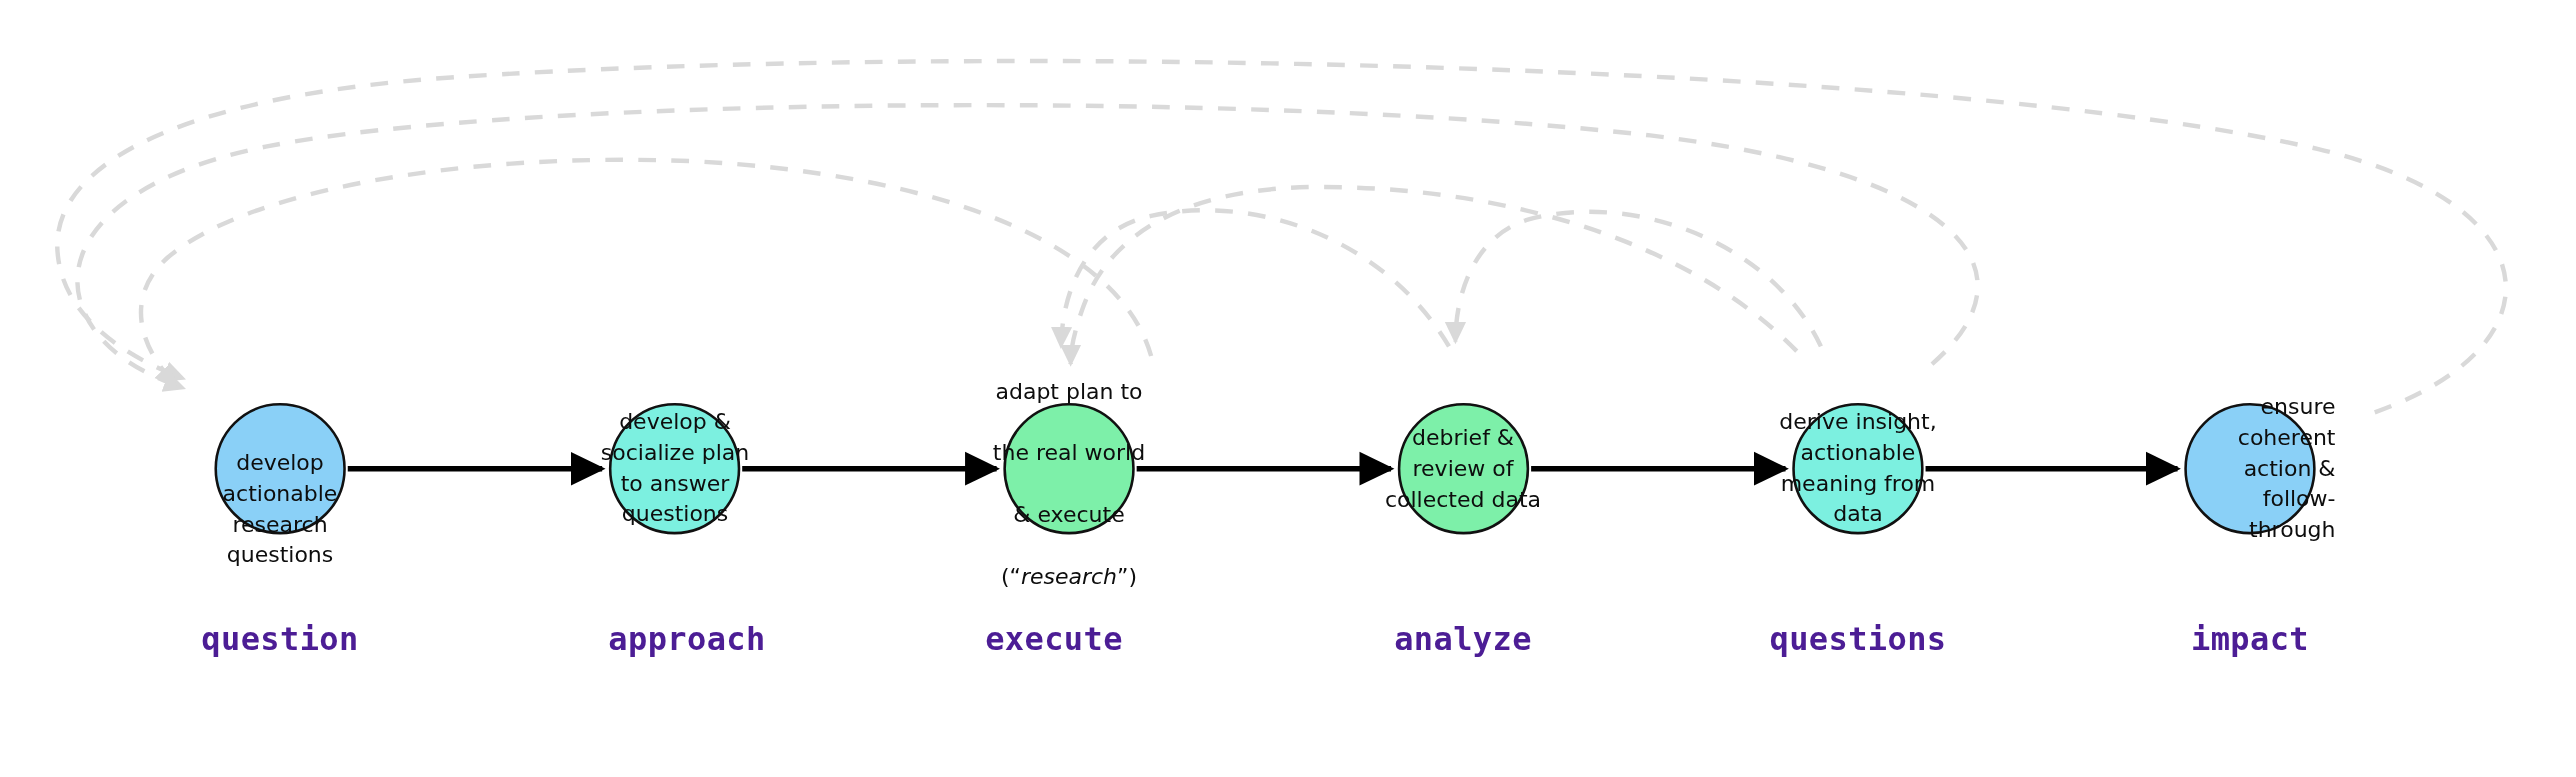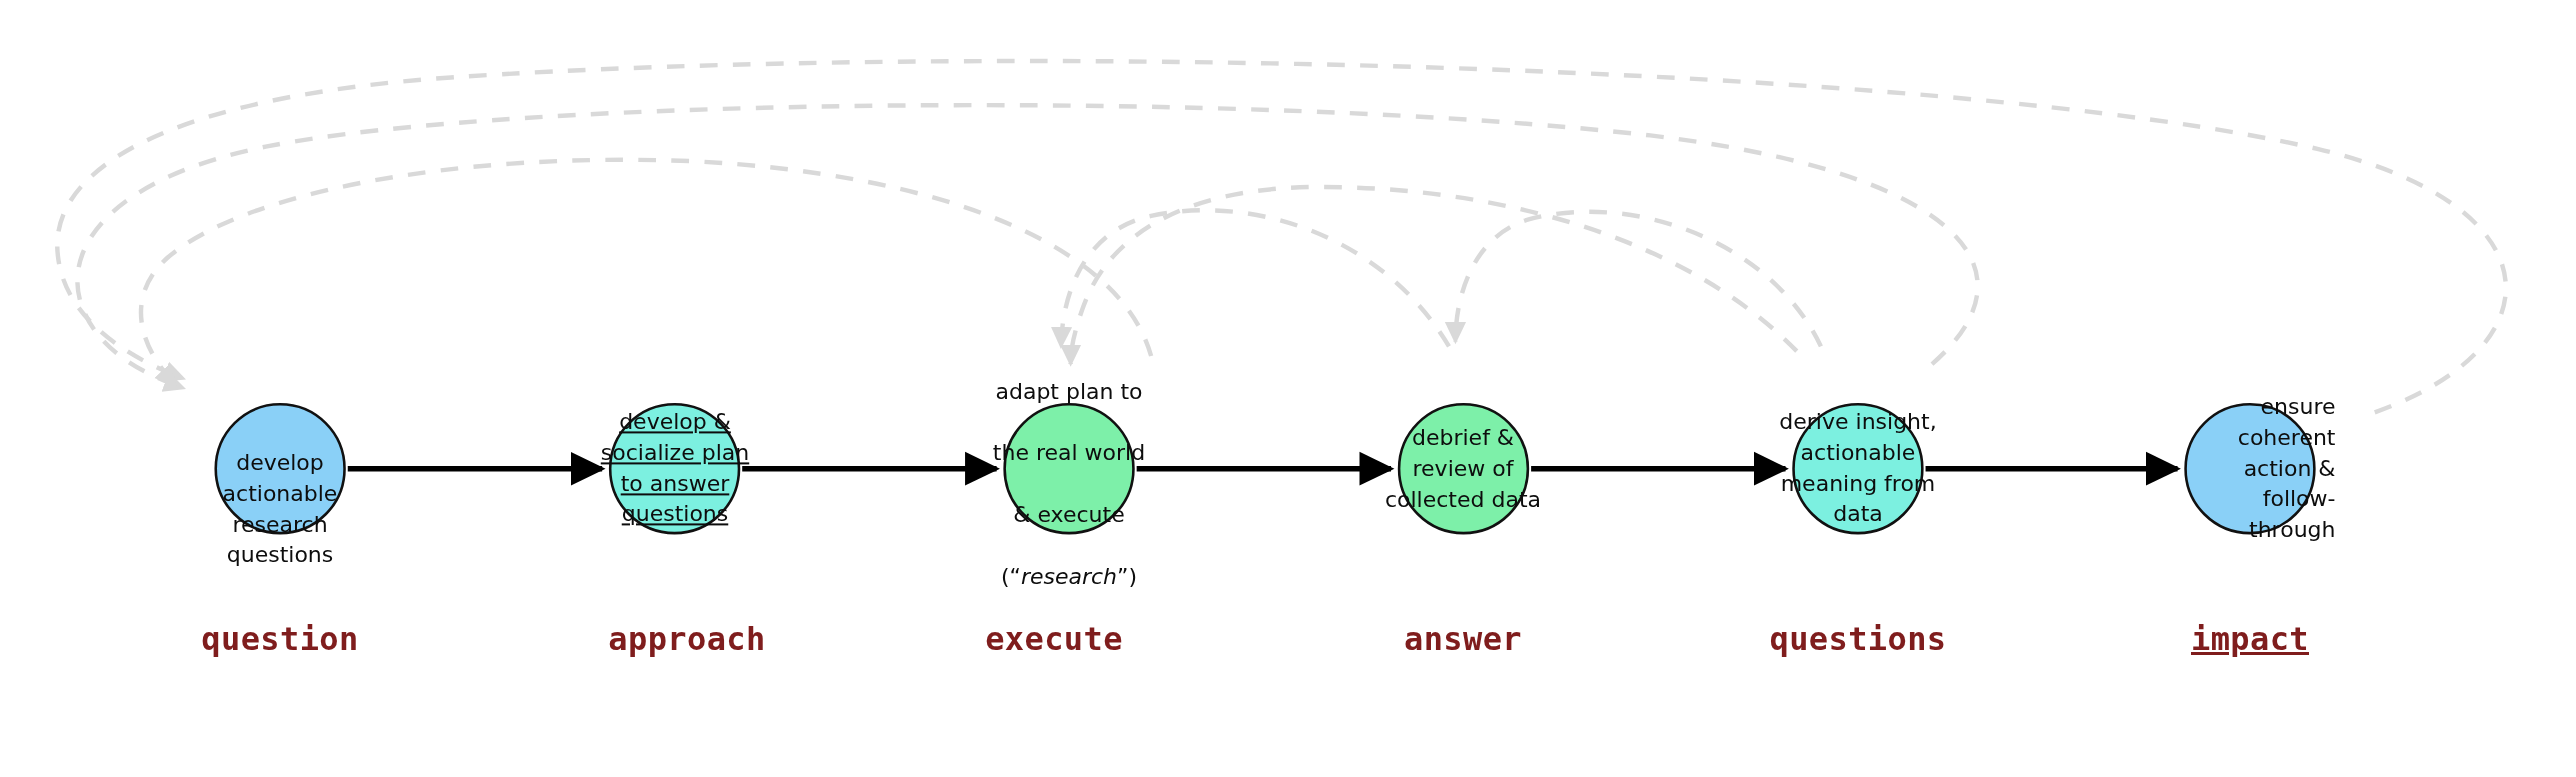--- a/index.html
+++ b/index.html
@@ -40,21 +40,21 @@
   .node-text .it {
     font-style: italic;
   }
   .node-label {
     position: absolute;
     text-align: center;
     font-family: "DejaVu Sans Mono", "Liberation Mono", monospace;
     font-size: 32px;
     font-weight: bold;
     letter-spacing: 0.4px;
-    color: #7f1d1d;
+    color: #4c1d95;
     transform: translate(-50%, 0);
     white-space: nowrap;
   }
 </style>
 </head>
 <body>
 
 <div id="canvas">
 
   <svg id="flow-svg" viewBox="0 0 3200 966">
@@ -116,21 +116,21 @@
       <line x1="1902" y1="582" x2="2218" y2="582" marker-end="url(#solid-arrow)"></line>
       <line x1="2392" y1="582" x2="2705" y2="582" marker-end="url(#solid-arrow)"></line>
     </g>
   </svg>
 
   <div class="node-text" style="left:280px; top:469px; width:145px;margin-top:41px;">develop
 actionable
 research
 questions</div>
 
-  <div class="node-text" style="left:675px; top:469px; width:153px;text-decoration:underline;">develop &amp;
+  <div class="node-text" style="left:675px; top:469px; width:153px;">develop &amp;
 socialize plan
 to answer
 questions</div>
 
   <div class="node-text" style="left:1463px; top:469px; width:161px;">debrief &amp;
 review of
 collected data</div>
 
   <div class="node-text" style="left:1069px; top:469px; width:161px;">
     <span>adapt plan to</span><br>
@@ -145,18 +145,18 @@
 data</div>
 
   <div class="node-text" style="left:2250px; top:469px; width:171px;text-align:right;">ensure
 coherent
 action &amp; follow-
 through</div>
 
   <div class="node-label" style="left:280px;  top:620px;">question</div>
   <div class="node-label" style="left:675px;  top:620px;margin-left:12px;">approach</div>
   <div class="node-label" style="left:1054px; top:620px;">execute</div>
-  <div class="node-label" style="left:1463px; top:620px;">answer</div>
+  <div class="node-label" style="left:1463px; top:620px;">analyze</div>
   <div class="node-label" style="left:1858px; top:620px;">questions</div>
-  <div class="node-label" style="left:2250px; top:620px;text-decoration:underline;">impact</div>
+  <div class="node-label" style="left:2250px; top:620px;">impact</div>
 
 </div>
 
 
 </body></html>

